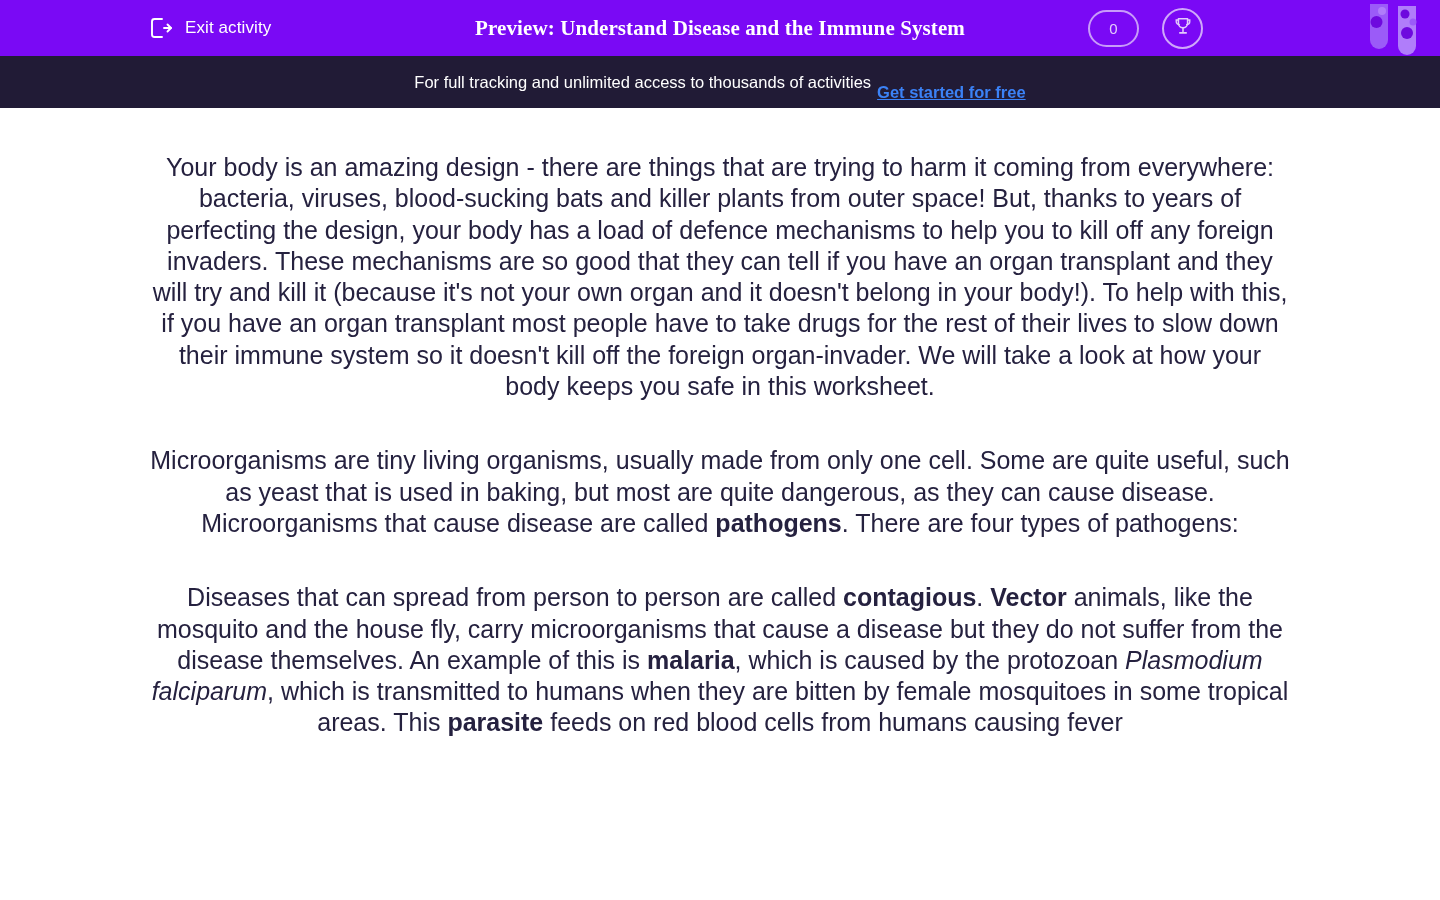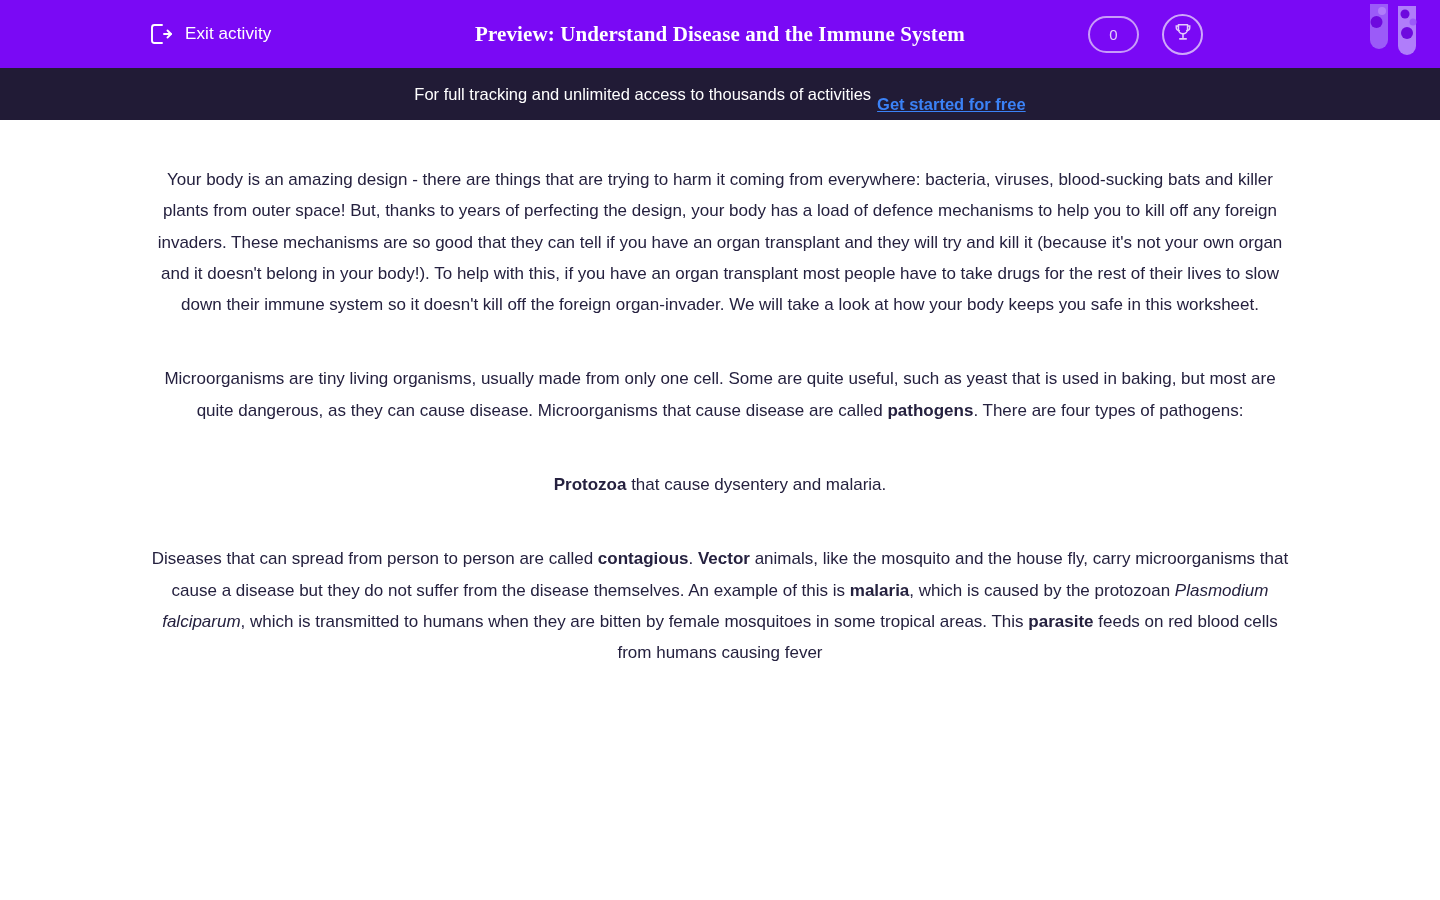--- a/index.html
+++ b/index.html
@@ -11,21 +11,21 @@
     overflow: hidden;
   }
   body {
     font-family: "Liberation Sans", sans-serif;
     -webkit-font-smoothing: antialiased;
   }
 
   
   .app-header {
     position: relative;
-    height: 68px;
+    height: 56px;
     background: #7A09F5;
     display: flex;
     align-items: center;
     overflow: hidden;
   }
   .exit-activity {
     position: absolute;
     left: 148px;
     display: flex;
     align-items: center;
@@ -106,21 +106,21 @@
   }
 
   
   .worksheet {
     padding: 44px 0 0 0;
   }
   .content {
     width: 1140px;
     margin: 0 auto;
     color: #25213F;
-    font-size: 17px;
+    font-size: 25px;
     line-height: 31.3px;
     text-align: center;
   }
   .para { margin: 0; }
   .para + .para { margin-top: 43px; }
   .para b { font-weight: bold; }
   .para i { font-style: italic; }
   .list-block .line { display: block; }
 </style>
 </head>
@@ -181,21 +181,20 @@
 
     <p class="para">
       <span>Your body is an amazing design - there are things that are trying to harm it coming from everywhere: bacteria, viruses, blood-sucking bats and killer plants from outer space! But, thanks to years of perfecting the design, your body has a load of defence mechanisms to help you to kill off any foreign invaders. These mechanisms are so good that they can tell if you have an organ transplant and they will try and kill it (because it's not your own organ and it doesn't belong in your body!). To help with this, if you have an organ transplant most people have to take drugs for the rest of their lives to slow down their immune system so it doesn't kill off the foreign organ-invader. We will take a look at how your body keeps you safe in this worksheet.</span>
     </p>
 
     <p class="para">
       <span>Microorganisms are tiny living organisms, usually made from only one cell. Some are quite useful, such as yeast that is used in baking, but most are quite dangerous, as they can cause disease. Microorganisms that cause disease are called </span><b>pathogens</b><span>. There are four types of pathogens:</span>
     </p>
 
     <p class="para list-block">
-      <span class="line"><b>Protozoa</b><span> that cause dysentery and malaria.</span></span>
     </p>
 
     <p class="para">
       <span>Diseases that can spread from person to person are called </span><b>contagious</b><span>. </span><b>Vector</b><span> animals, like the mosquito and the house fly, carry microorganisms that cause a disease but they do not suffer from the disease themselves. An example of this is </span><b>malaria</b><span>, which is caused by the protozoan </span><i>Plasmodium falciparum</i><span>, which is transmitted to humans when they are bitten by female mosquitoes in some tropical areas. This </span><b>parasite</b><span> feeds on red blood cells from humans causing fever</span>
     </p>
 
   </div>
 </div>
 
 </body></html>

